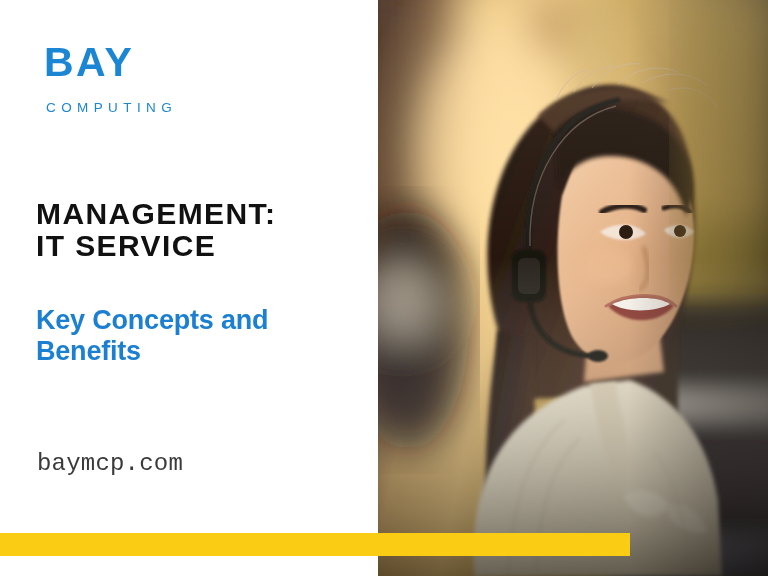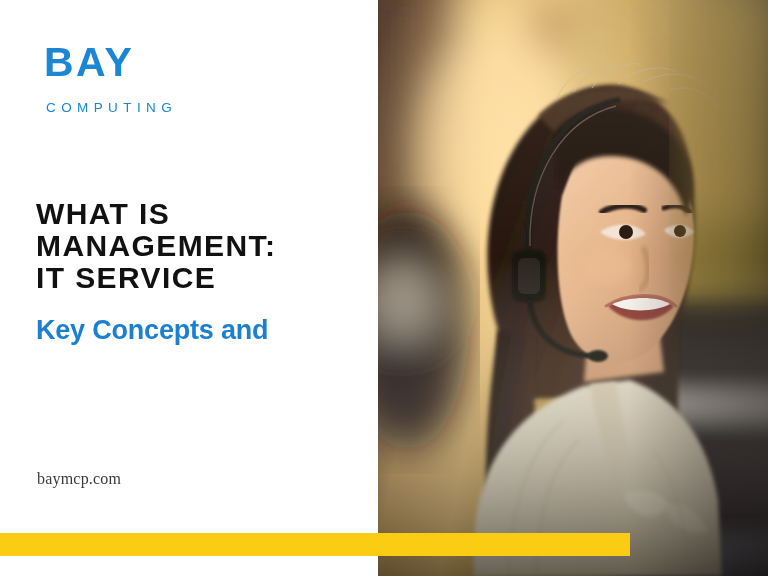--- a/index.html
+++ b/index.html
@@ -70,43 +70,42 @@
     white-space: nowrap;
     font-family: "Liberation Sans", sans-serif;
   }
 
   
   .subheadline {
     position: absolute;
     left: 36px;
     top: 305px;
     width: 330px;
-    margin-top: 10px;
   }
   .subheadline-line {
     display: block;
     font-size: 27px;
     font-weight: 700;
     letter-spacing: -0.2px;
     color: #1b7fd2;
     line-height: 31px;
     white-space: nowrap;
     font-family: "Liberation Sans", sans-serif;
   }
 
   
   .footer-url {
     position: absolute;
     left: 37px;
-    top: 470px;
-    font-size: 16px;
+    top: 450px;
+    font-size: 24px;
     font-weight: 500;
     letter-spacing: 0.2px;
     color: #3a3a3a;
-    font-family: Liberation Serif, serif;
+    font-family: Liberation Mono, monospace;
   }
 
   
   .photo {
     position: absolute;
     left: 378px;
     top: 0;
     width: 390px;
     height: 576px;
     overflow: hidden;
@@ -287,27 +286,27 @@
   </div>
 
   <div class="left-panel">
 
     <div class="logo">
       <div class="logo-word">BAY</div>
       <div class="logo-sub">COMPUTING</div>
     </div>
 
     <div class="headline">
-      <span class="headline-line">WHAT IS</span>
       <span class="headline-line">MANAGEMENT:</span>
       <span class="headline-line">IT  SERVICE</span>
     </div>
 
     <div class="subheadline">
       <span class="subheadline-line">Key Concepts and</span>
+      <span class="subheadline-line">Benefits</span>
     </div>
 
     <div class="footer-url">baymcp.com</div>
   </div>
 
   <div class="yellow-bar"></div>
 
 </div>
 
 </body></html>

